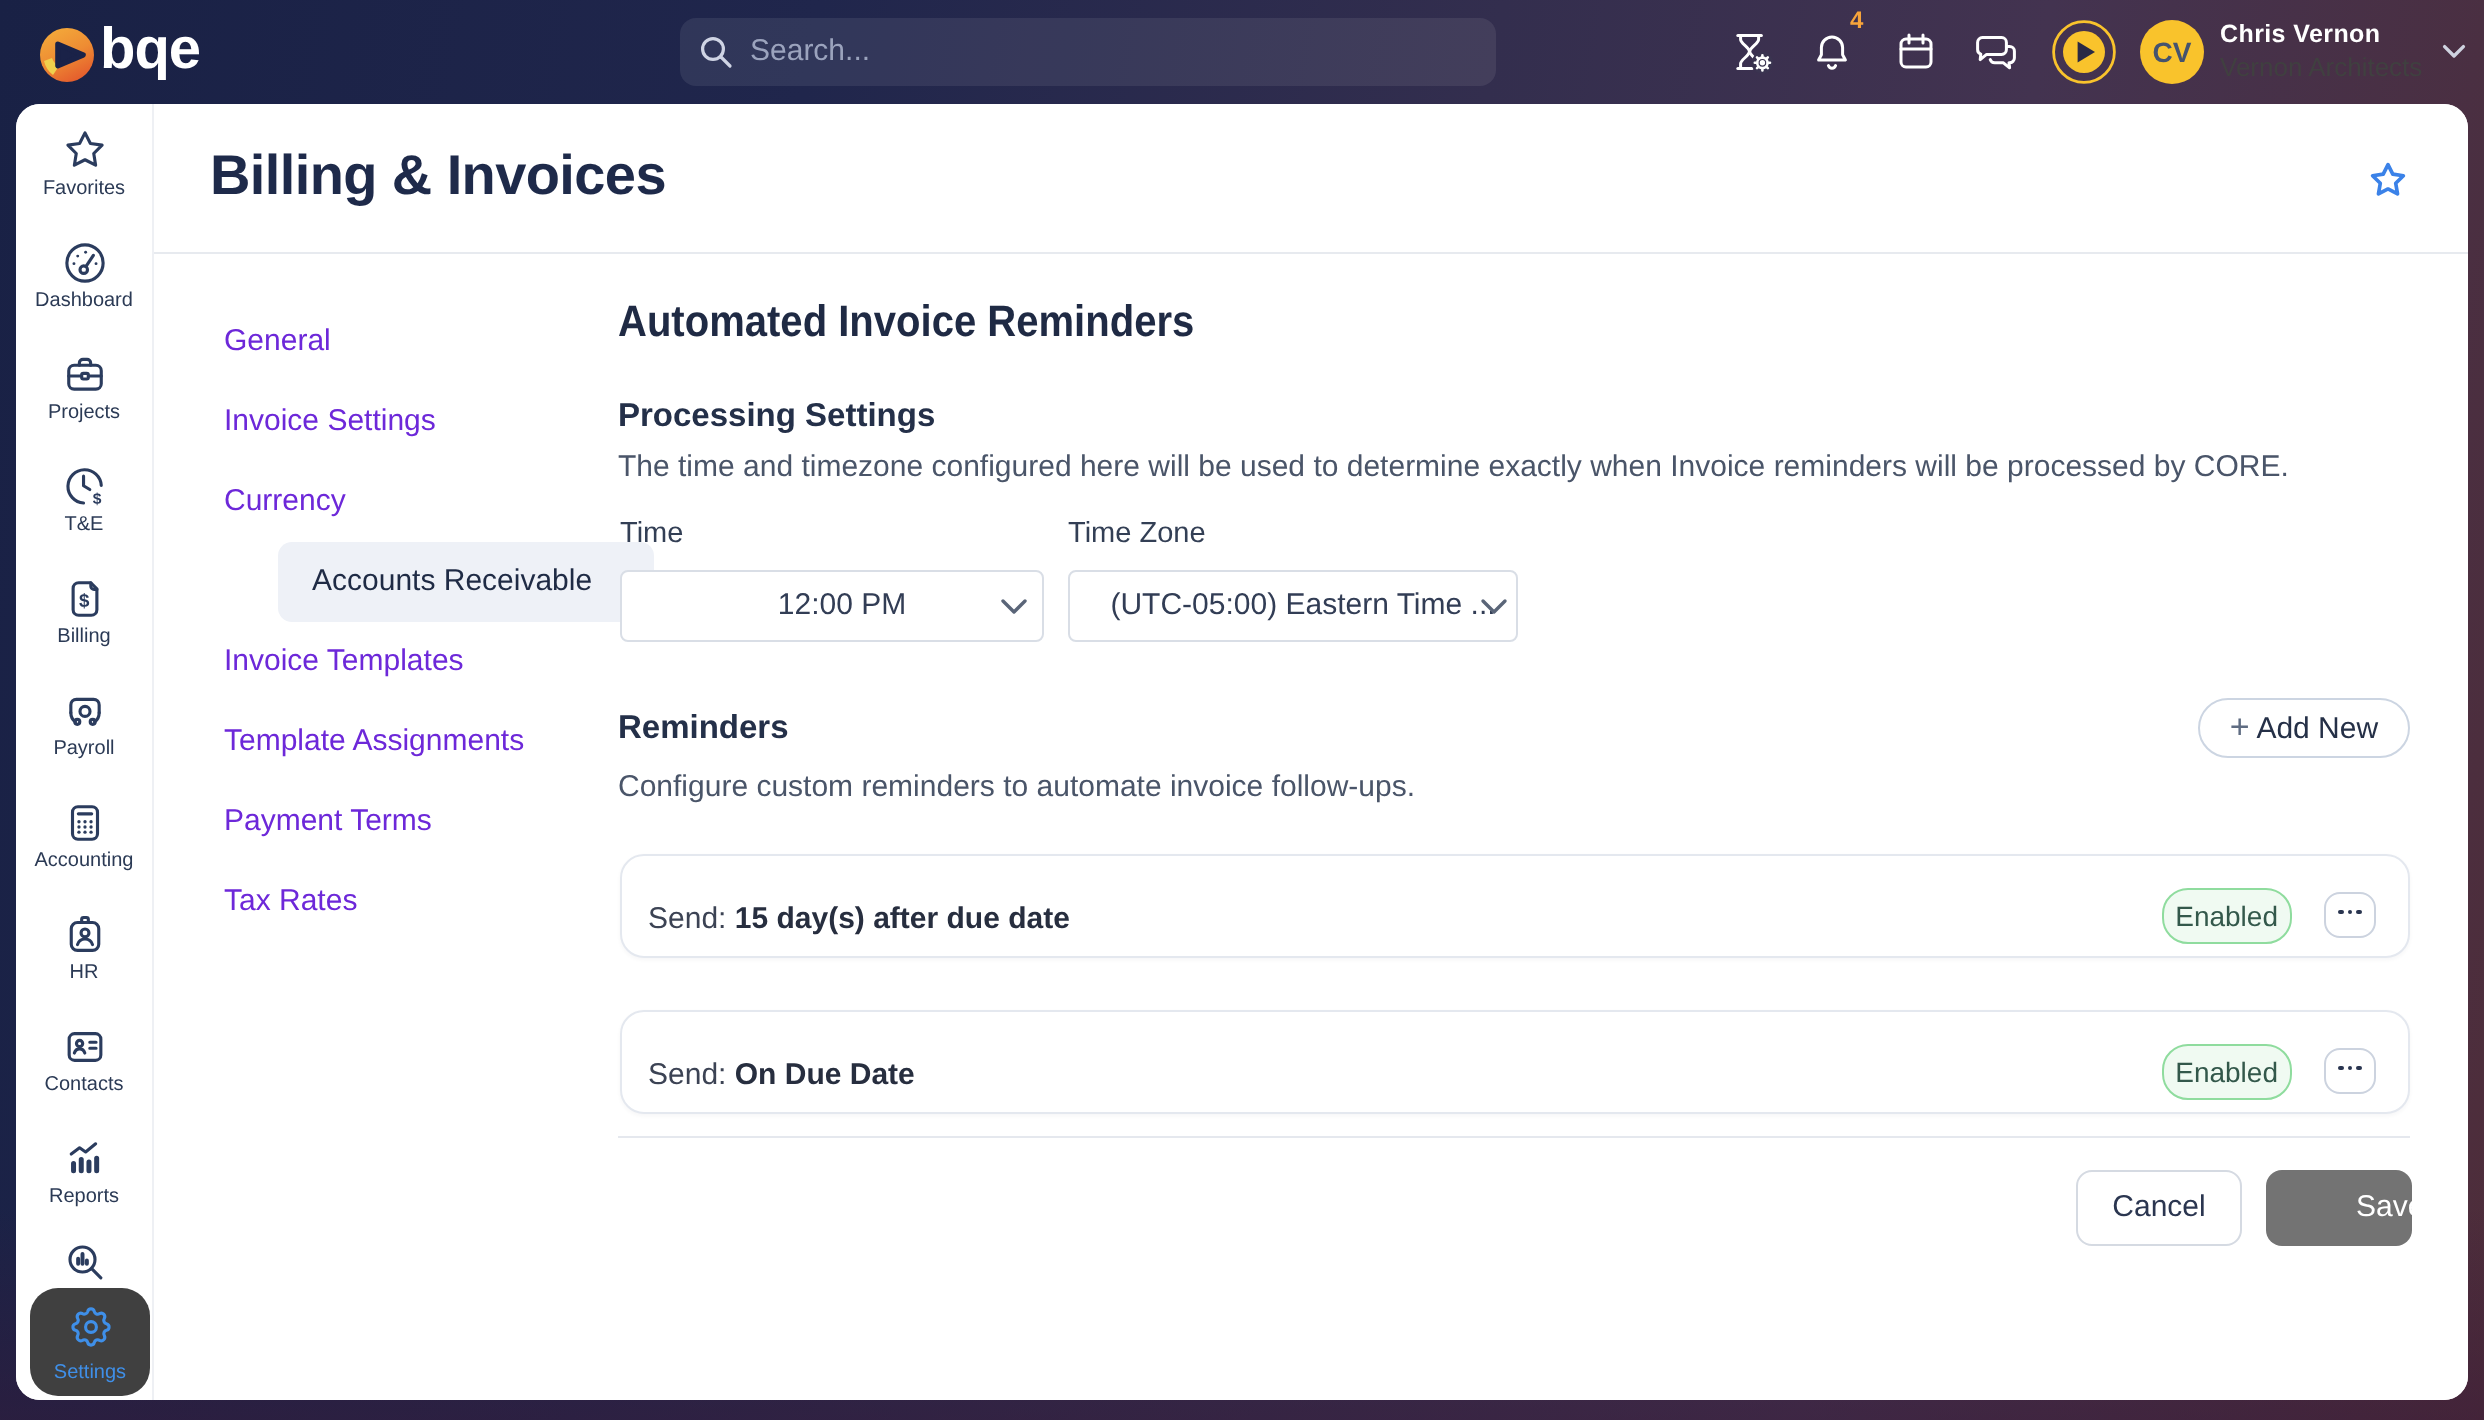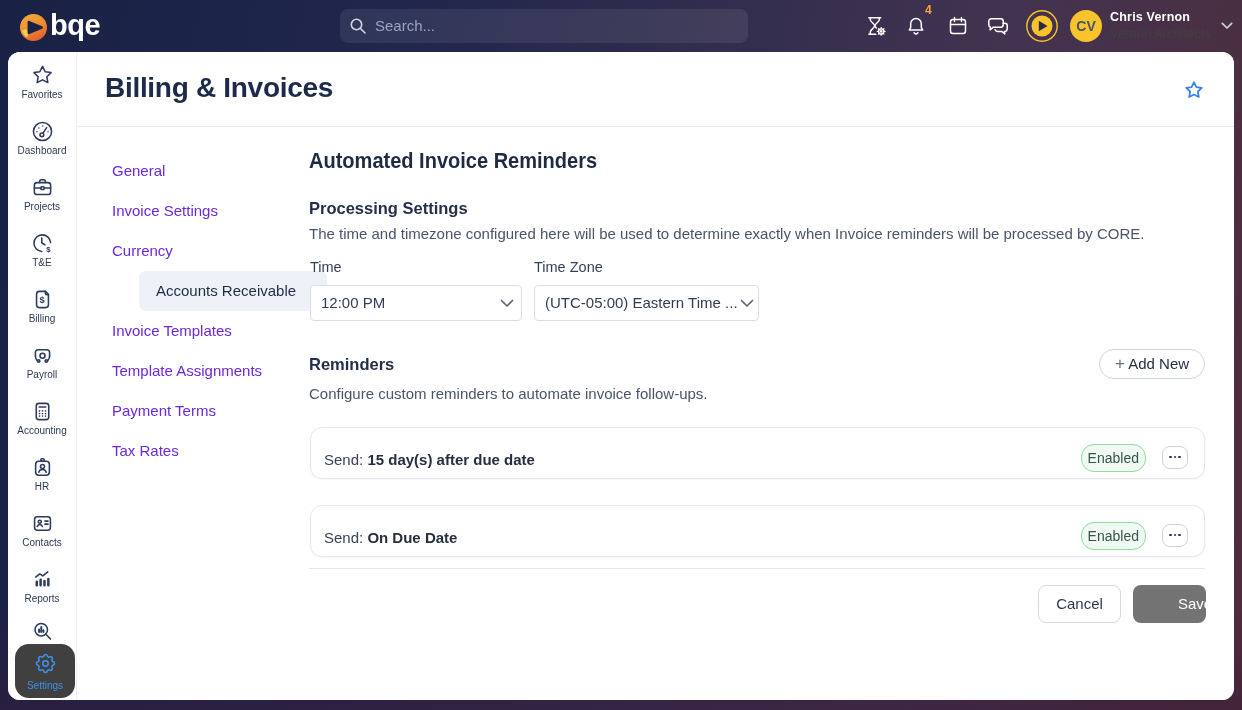--- a/index.html
+++ b/index.html
@@ -45,21 +45,21 @@
 
   
   .subitem { position:absolute; left:18px; width:188px; height:40px; line-height:40px; padding-left:17px; font-size:15px; color:#6d28d9; }
   .subitem.active { background:#eef1f7; border-radius:7px; font-weight:normal; color:#1f2b45;margin-left:44px; }
 
   
   .rc { position:absolute; }
   h2.sec { font-size:22px; font-weight:bold; color:#1f2a44; transform:scaleX(0.91); transform-origin:left top; white-space:nowrap; }
   h3.sub { font-size:16.5px; font-weight:bold; color:#243049; }
   p.desc { font-size:15px; color:#4a5569; }
-  .selbox { position:absolute; height:36px; border:1px solid #d9dee6; border-radius:4px; background:#fff; font-size:15px; color:#323d55; line-height:34px; padding-left:10px; }
+  .selbox { position:absolute; height:36px; border:1px solid #d9dee6; border-radius:4px; background:#fff; font-size:15px; color:#323d55; line-height:34px; padding-left:10px;text-align:center; }
   .selbox svg { position:absolute; top:13px; }
   .fieldlbl { position:absolute; font-size:14.5px; color:#333f55; }
   #addnew { position:absolute; left:1022px; top:297px; width:106px; height:30px; border:1px solid #ccd5e2; border-radius:15px; background:#fff; font-size:15px; color:#253047; line-height:28px; text-align:center; }
   .card { position:absolute; left:233px; width:895px; height:52px; border:1px solid #e4e8ef; border-radius:12px; background:#fff; box-shadow:0 1px 2px rgba(16,24,40,0.04); }
   .card .txt { position:absolute; left:13px; top:0; height:60px; line-height:63px; font-size:15px; color:#3c4354; }
   .card .txt b { color:#272e3f; }
   .badge { position:absolute; right:58px; top:16px; height:28px; line-height:26px; padding:0 6px; background:#f0faf2; border:1px solid #8fdc9e; border-radius:13px; font-size:14px; color:#33584b; }
   .dots { position:absolute; right:16px; top:18px; width:26px; height:23px; border:1px solid #ccd3df; border-radius:8px; background:#fff; text-align:center; }
   .dots span { display:inline-block; width:2.5px; height:2.5px; border-radius:50%; background:#2a3550; margin:0 1px; vertical-align:middle; }
   #footline { position:absolute; left:232px; top:516px; width:896px; height:1px; background:#e5e8ee; }

